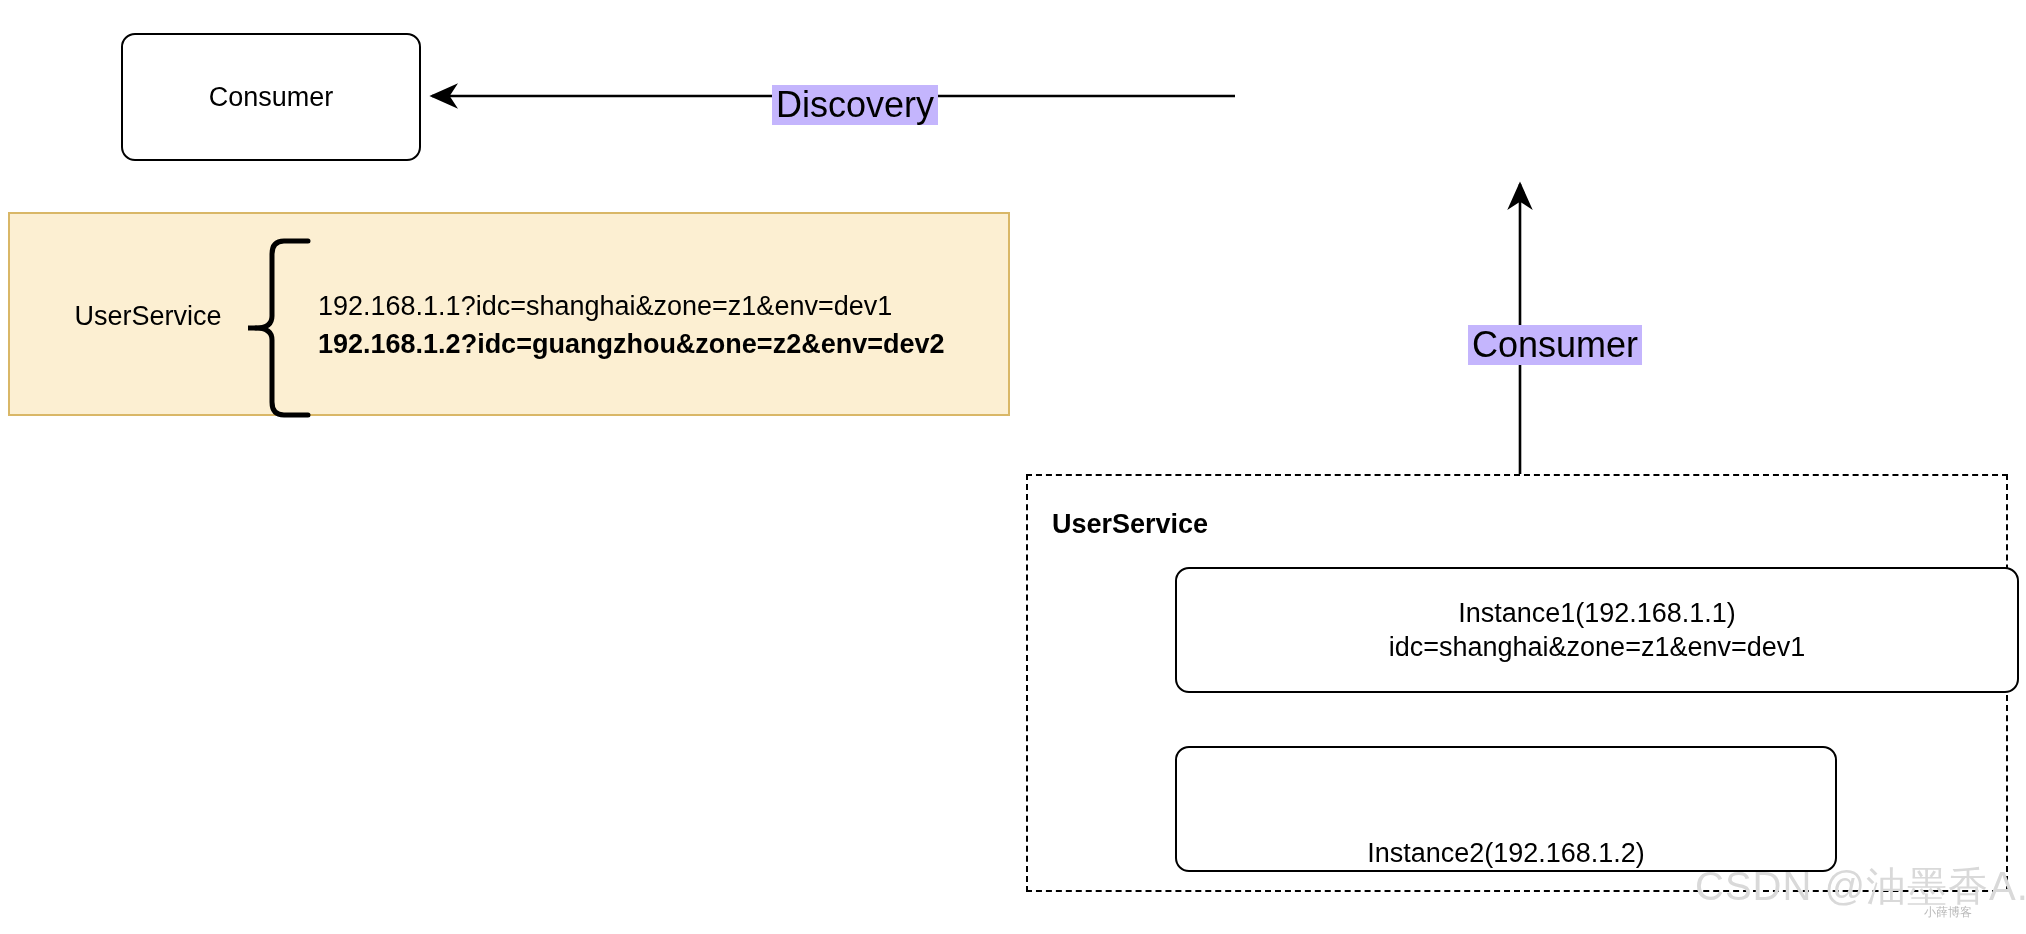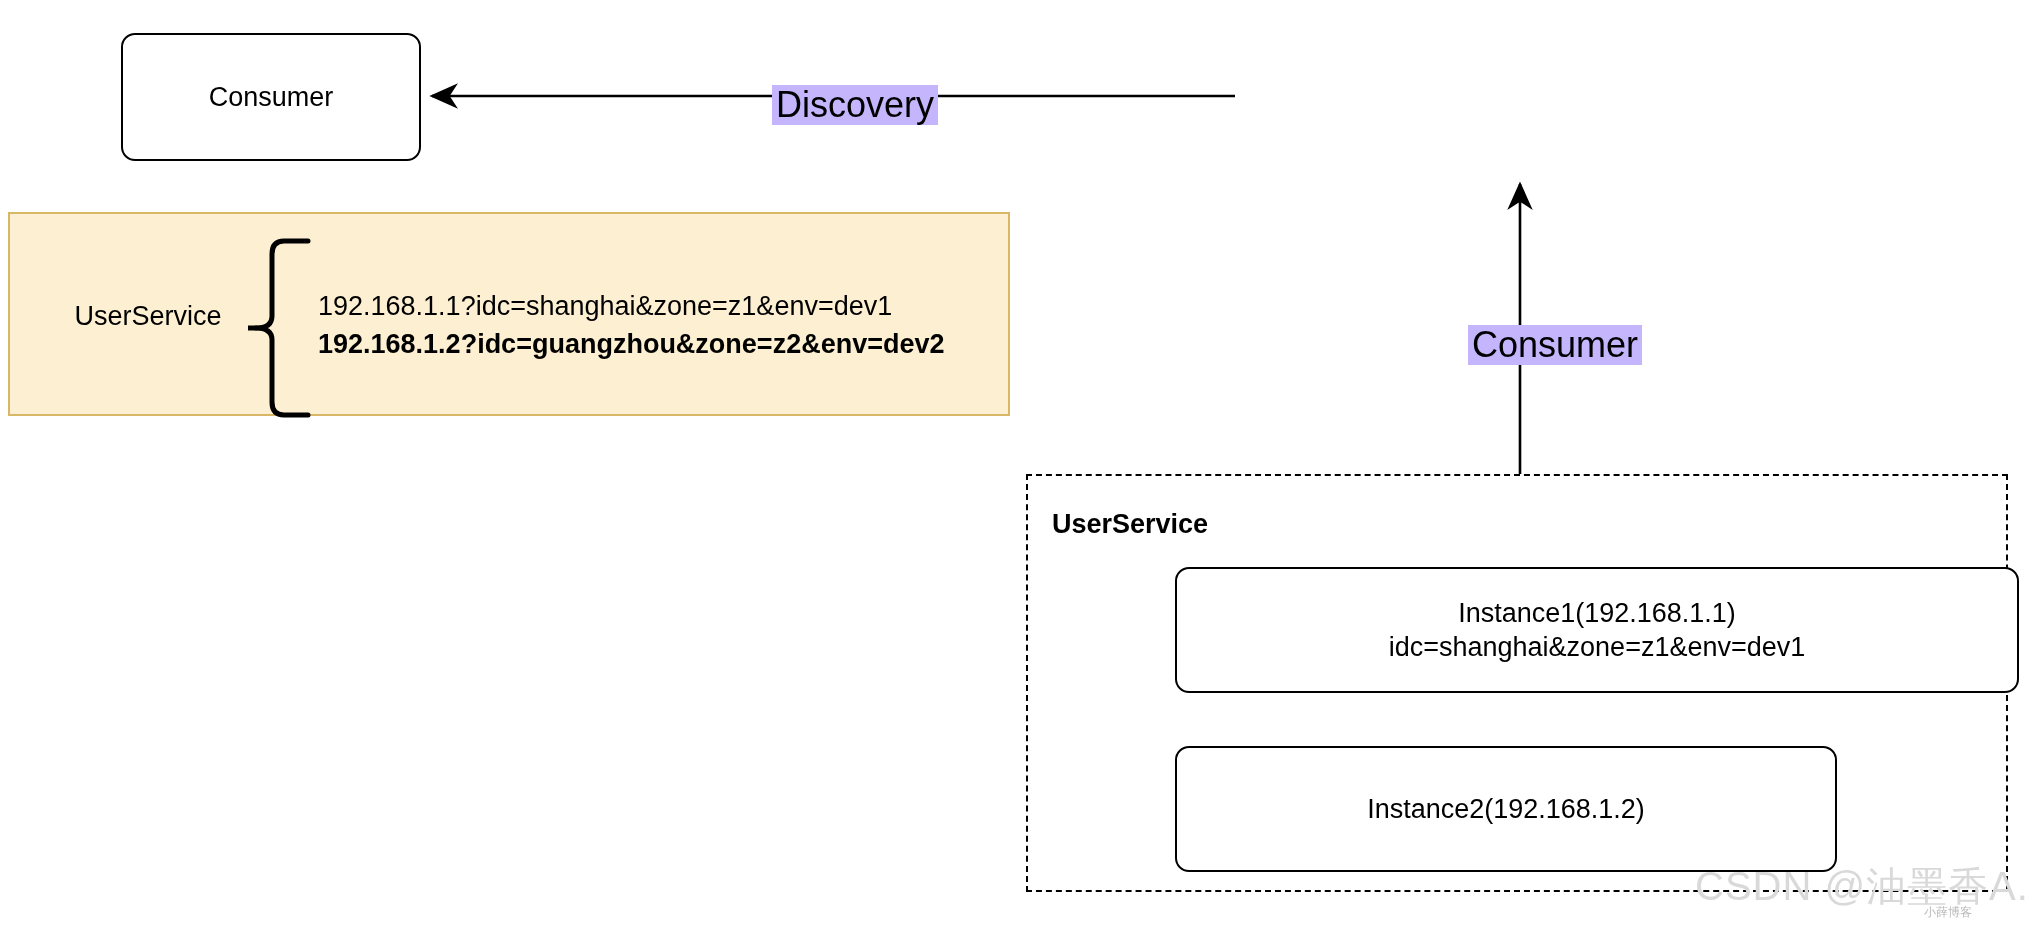--- a/index.html
+++ b/index.html
@@ -95,21 +95,21 @@
     font-weight: bold;
     color: #000000;
     white-space: nowrap;
   }
   #instance-0-node {
     left: 1175px; top: 567px;
     width: 844px; height: 126px;
   }
   #instance-1-node {
     left: 1175px; top: 746px;
-    width: 662px; height: 126px;
+    width: 662px; height: 126px; align-items: flex-end;
   }
   .node-lines { display: block; }
 
   
   #edges {
     position: absolute;
     left: 0; top: 0;
     width: 2026px; height: 934px;
     pointer-events: none;
   }

